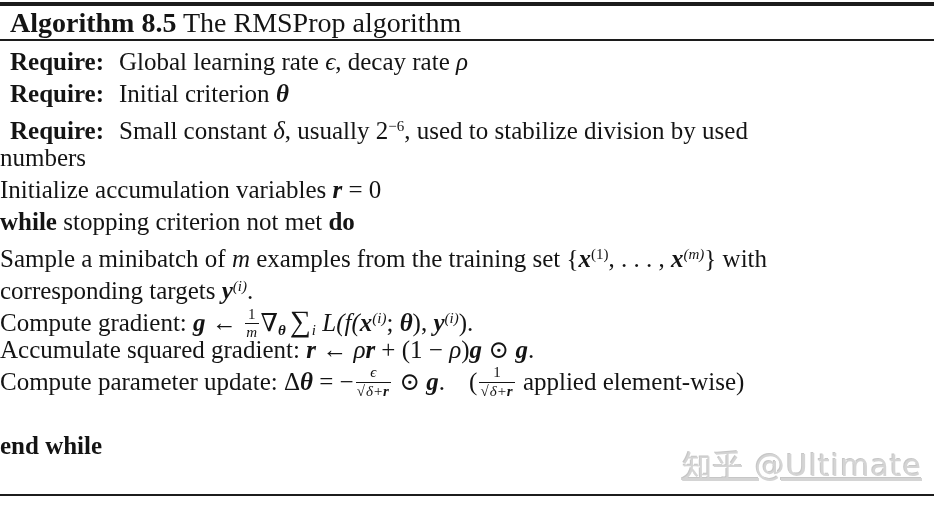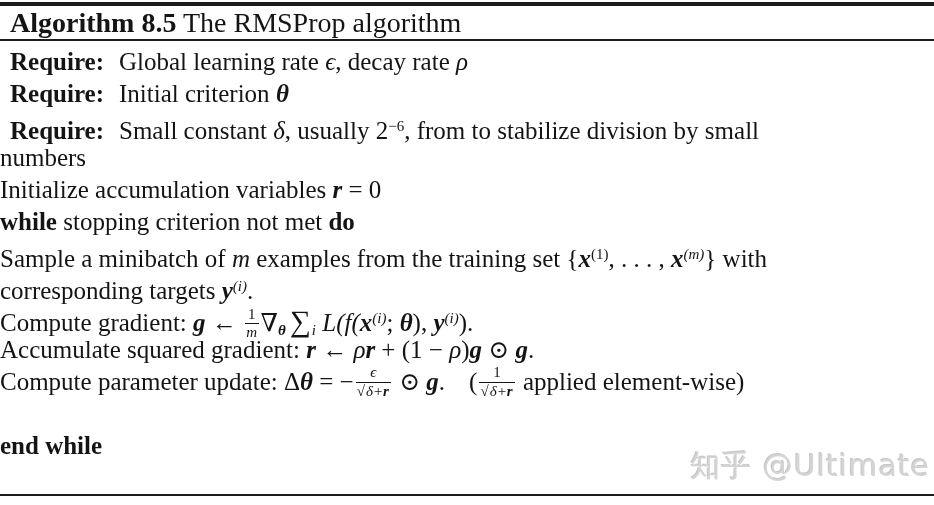--- a/index.html
+++ b/index.html
@@ -43,43 +43,44 @@
     text-align: center; font-size: 0.60em; line-height: 1.15;
     position: relative; top: -0.15em; margin: 0 2px;
   }
   .frac .num { display: block; border-bottom: 1.4px solid currentColor; padding: 0 3px; }
   .frac .den { display: block; padding: 0 1px; white-space: nowrap; }
   .radicand { border-top: 1.4px solid currentColor; padding: 0 1px; }
 
   .gap-left { margin-left: 24px; }
 
   .watermark {
-    position: absolute; top: 446px; right: 4px;
+    position: absolute; top: 446px; right: 12px;
     font-family: "DejaVu Sans", "Liberation Sans", sans-serif;
     font-size: 30px; letter-spacing: 1px;
     color: #d4d4d4;
     text-shadow: 1px 1px 0 #ffffff, -1px -1px 0 #c6c6c6;
+    text-decoration: underline;
   }
 </style>
 </head>
 <body>
 
 <div class="rule" id="rule-top"></div>
 
 <div class="title-line"><span class="b">Algorithm 8.5</span><span> </span><span>The RMSProp algorithm</span></div>
 
 <div class="rule" id="rule-mid"></div>
 
 <div class="body-block">
 
   <div class="line lv0"><span class="b kw">Require:</span><span>Global learning rate </span><span class="it">ϵ</span><span>, decay rate </span><span class="it">ρ</span></div>
 
   <div class="line lv0"><span class="b kw">Require:</span><span>Initial criterion </span><span class="bi">θ</span></div>
 
-  <div class="line lv0"><span class="b kw">Require:</span><span>Small constant </span><span class="it">δ</span><span>, usually </span><span>2</span><span class="sup">−6</span><span>, from to stabilize division by small</span></div>
+  <div class="line lv0"><span class="b kw">Require:</span><span>Small constant </span><span class="it">δ</span><span>, usually </span><span>2</span><span class="sup">−6</span><span>, used to stabilize division by used</span></div>
 
   <div class="line lv1"><span>numbers</span></div>
 
   <div class="line lv1"><span>Initialize accumulation variables </span><span class="bi">r</span><span> = 0</span></div>
 
   <div class="line lv1"><span class="b">while</span><span> stopping criterion not met </span><span class="b">do</span></div>
 
   <div class="line lv2"><span>Sample a minibatch of </span><span class="it">m</span><span> examples from the training set {</span><span class="bi">x</span><span class="sup">(1)</span><span>, . . . , </span><span class="bi">x</span><span class="sup it">(m)</span><span>} with</span></div>
 
   <div class="line lv2"><span>corresponding targets </span><span class="bi">y</span><span class="sup it">(i)</span><span>.</span></div>

